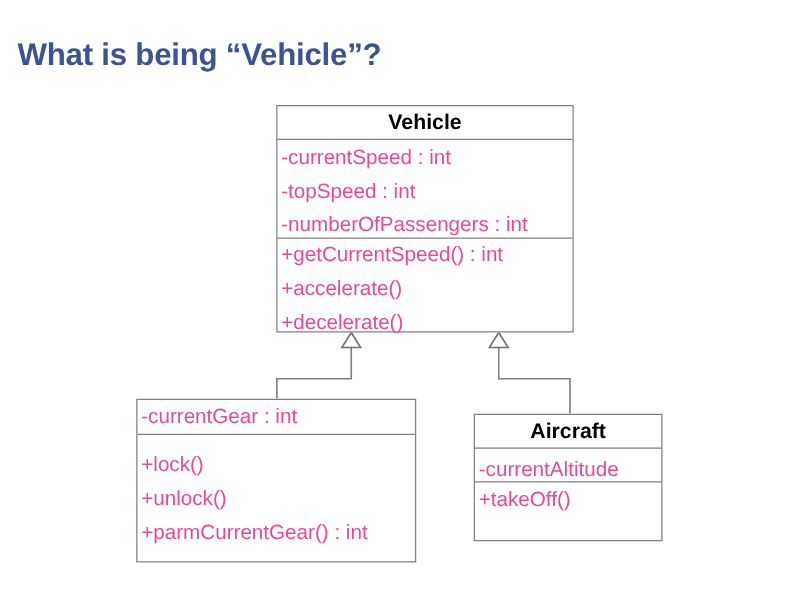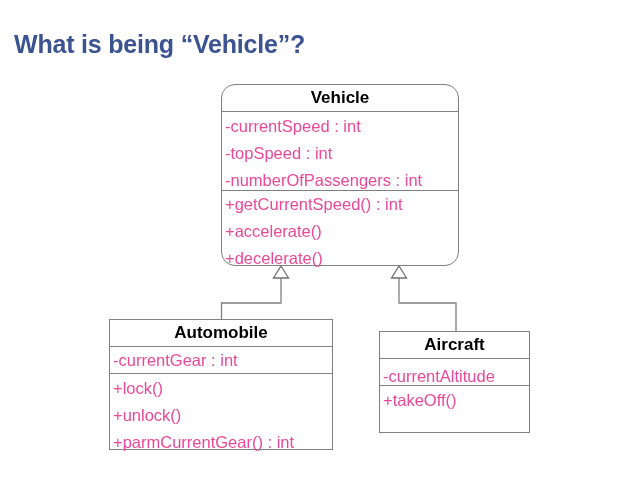--- a/index.html
+++ b/index.html
@@ -63,35 +63,34 @@
     line-height: 27px;
     padding-left: 3px;
     white-space: nowrap;
   }
   
   #class-vehicle {
     left: 221px;
     top: 84px;
     width: 238px;
     height: 182px;
-    border-radius: 14px;
   }
   #class-vehicle .name-compartment { height: 26px; }
   #class-vehicle .attrs-compartment { height: 79px; padding-top: 1px; }
   #class-vehicle .ops-compartment  { height: 75px; padding-top: 0; }
   
   #class-automobile {
     left: 109px;
     top: 319px;
     width: 224px;
     height: 131px;
   }
   #class-automobile .name-compartment { height: 26px; }
   #class-automobile .attrs-compartment { height: 27px; padding-top: 0px; }
-  #class-automobile .ops-compartment  { height: 76px; padding-top: 1px; }
+  #class-automobile .ops-compartment  { height: 76px; padding-top: 11px; }
   
   #class-aircraft {
     left: 379px;
     top: 331px;
     width: 151px;
     height: 102px;
   }
   #class-aircraft .name-compartment { height: 26px; }
   #class-aircraft .attrs-compartment { height: 27px; padding-top: 4px; }
   #class-aircraft .ops-compartment  { height: 51px; padding-top: 1px; }
@@ -136,23 +135,20 @@
       <div class="member">-numberOfPassengers : int</div>
     </div>
     <div class="compartment ops-compartment">
       <div class="member">+getCurrentSpeed() : int</div>
       <div class="member">+accelerate()</div>
       <div class="member">+decelerate()</div>
     </div>
   </div>
 
   <div class="uml-class" id="class-automobile">
-    <div class="compartment name-compartment">
-      <div class="class-name">Automobile</div>
-    </div>
     <div class="compartment attrs-compartment">
       <div class="member">-currentGear : int</div>
     </div>
     <div class="compartment ops-compartment">
       <div class="member">+lock()</div>
       <div class="member">+unlock()</div>
       <div class="member">+parmCurrentGear() : int</div>
     </div>
   </div>
 

